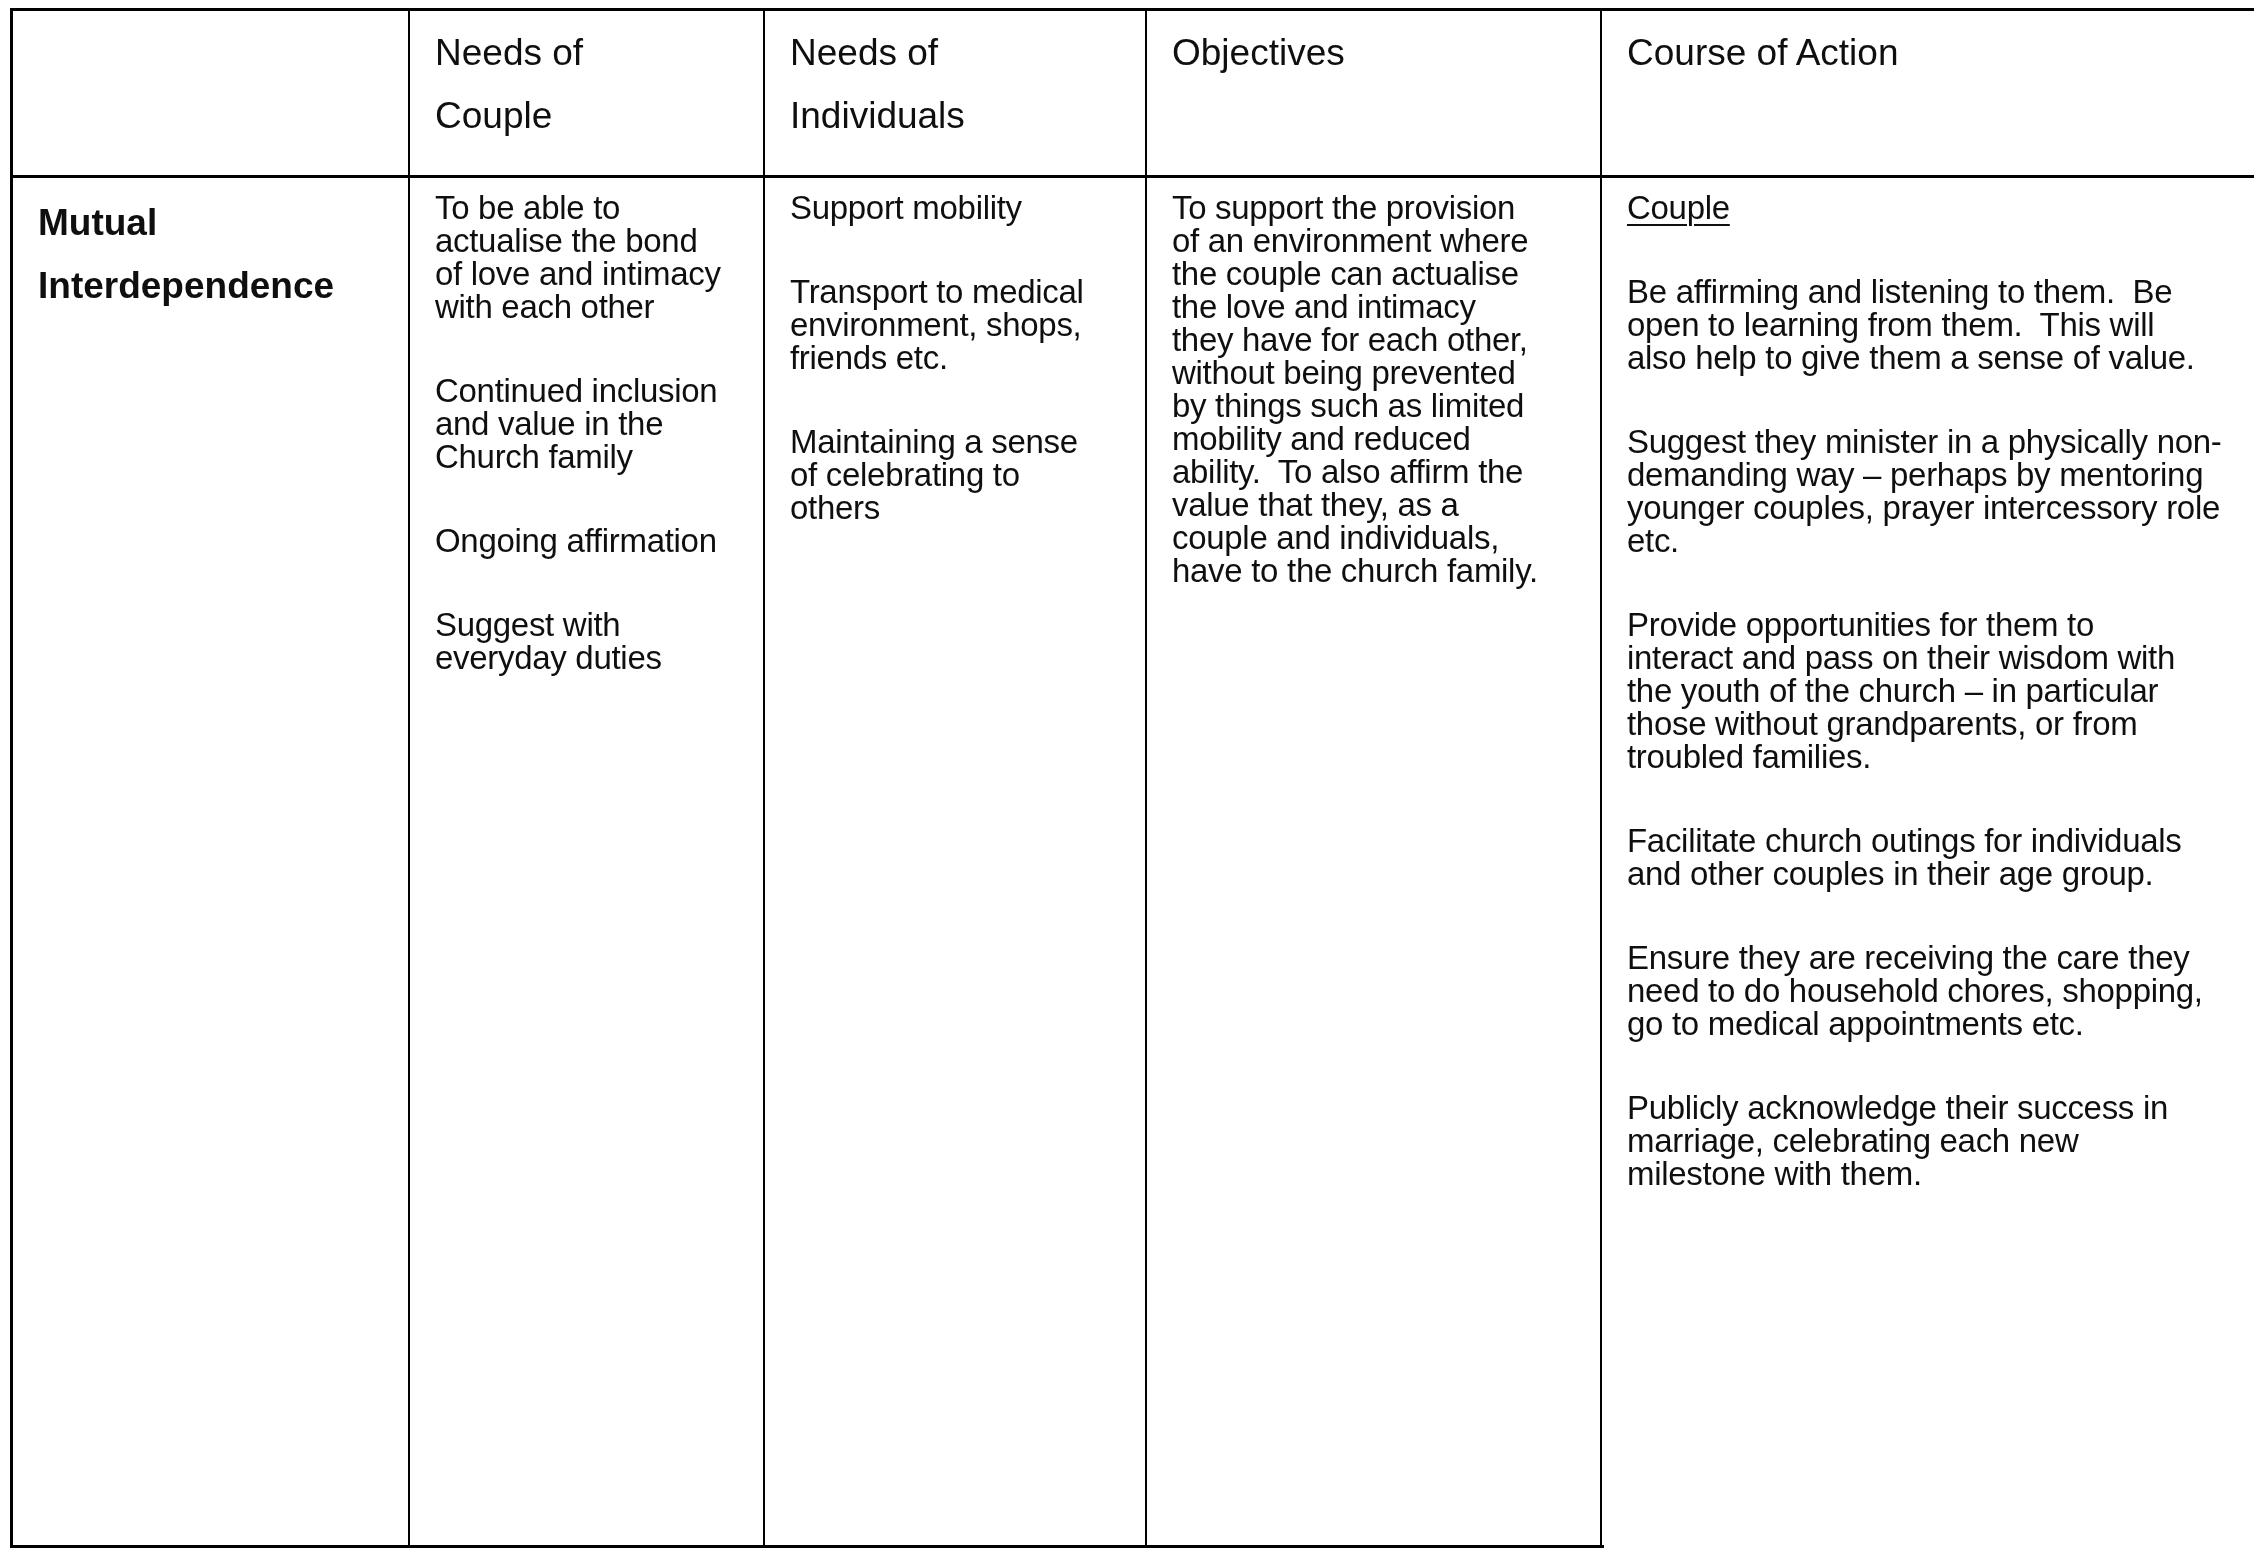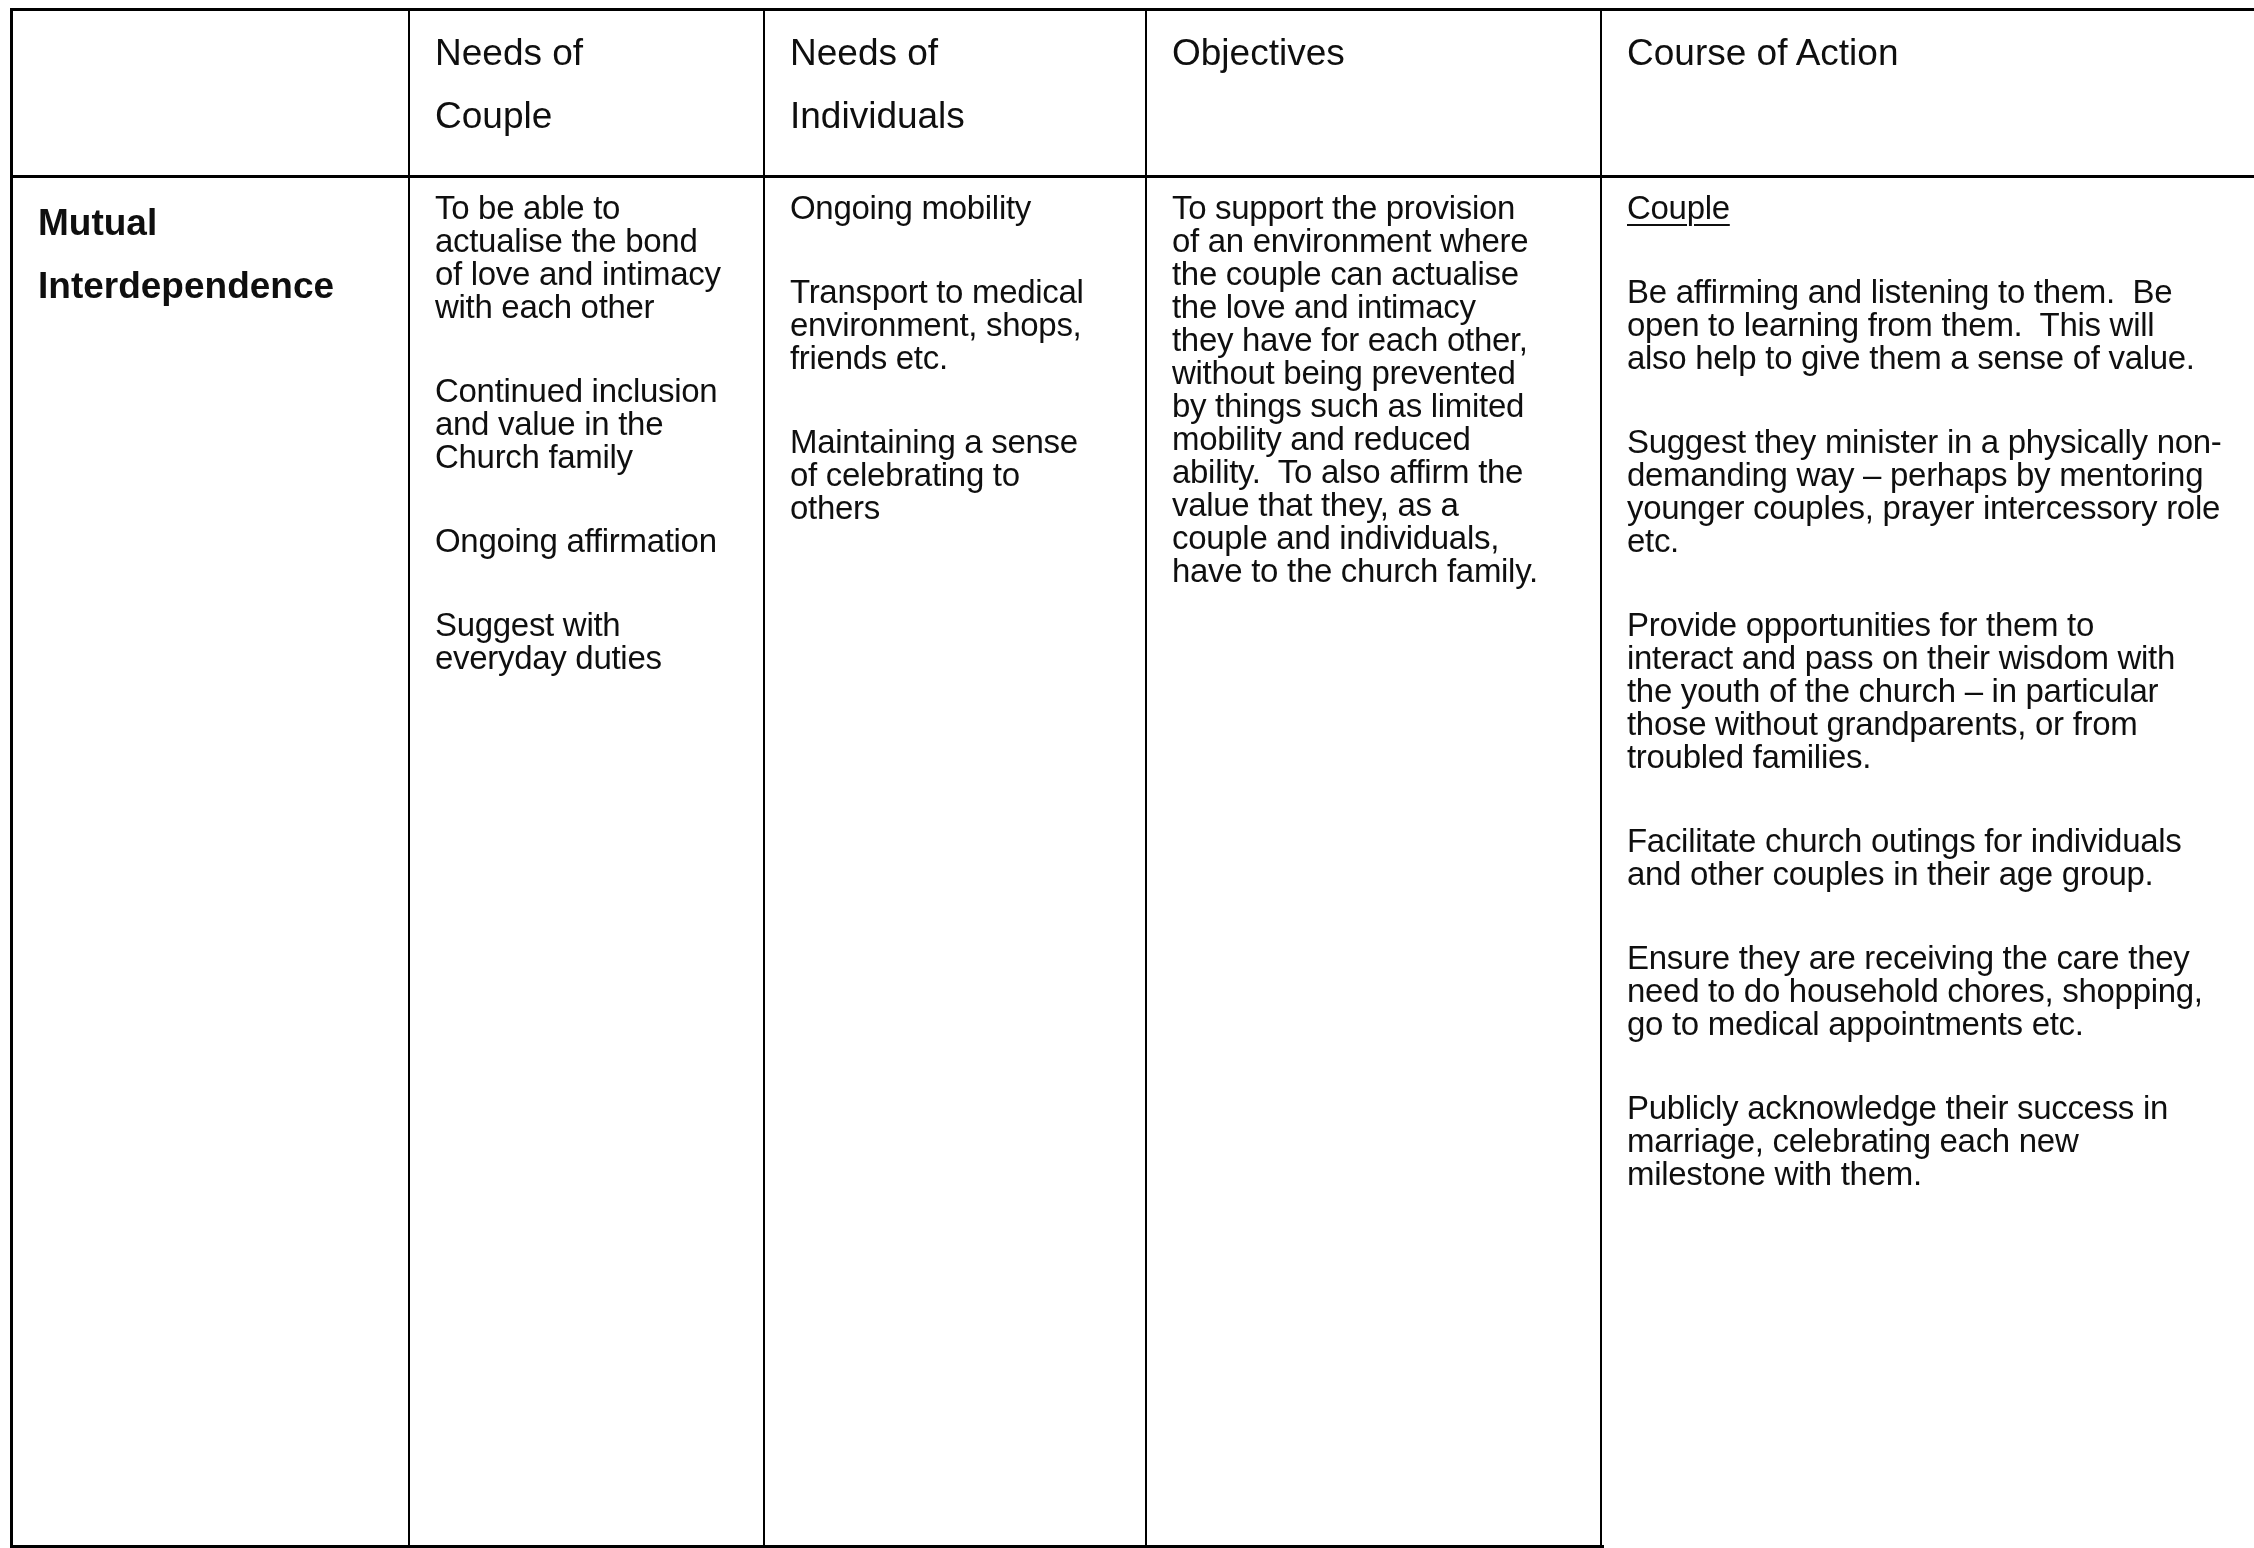--- a/index.html
+++ b/index.html
@@ -94,21 +94,21 @@
 with each other</p>
       <p>Continued inclusion
 and value in the
 Church family</p>
       <p>Ongoing affirmation</p>
       <p>Suggest with
 everyday duties</p>
     </div>
 
     <div class="cell body c2">
-      <p>Ongoing mobility</p>
+      <p>Support mobility</p>
       <p>Transport to medical
 environment, shops,
 friends etc.</p>
       <p>Maintaining a sense
 of celebrating to
 others</p>
     </div>
 
     <div class="cell body c3">
       <p>To support the provision

